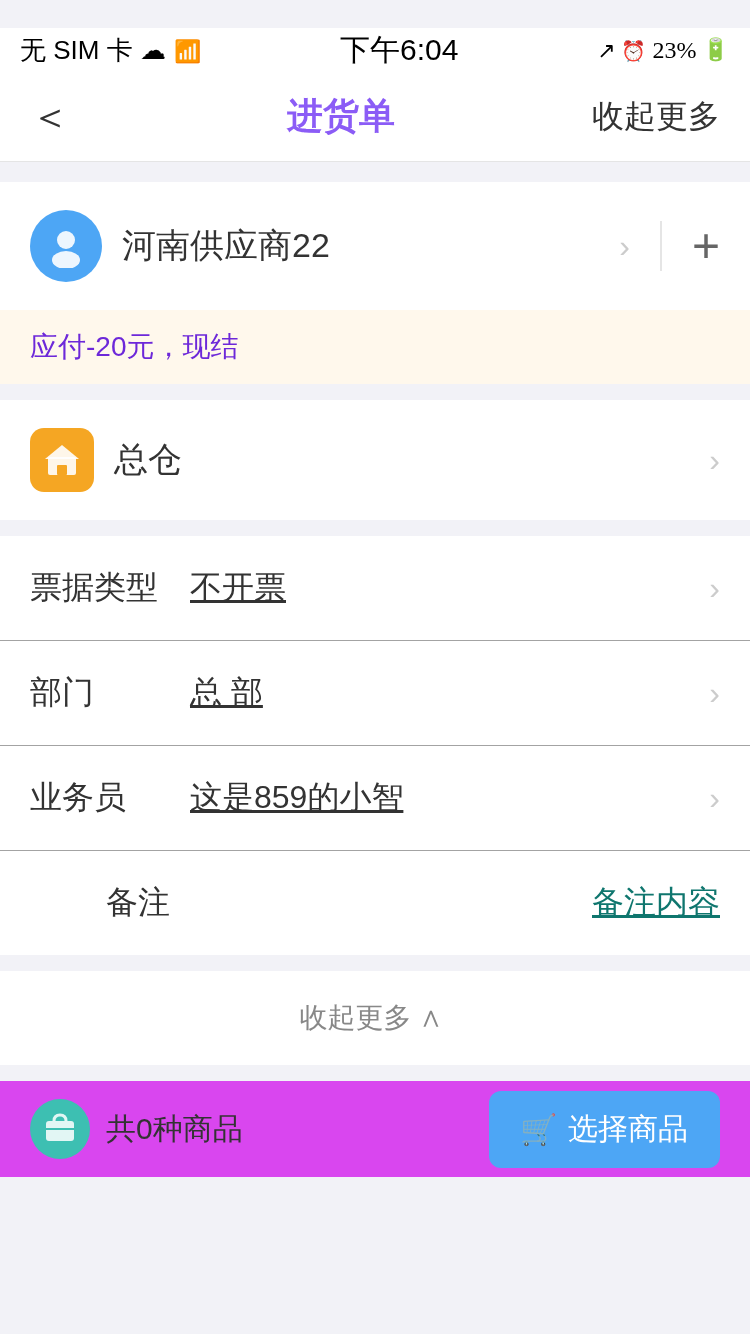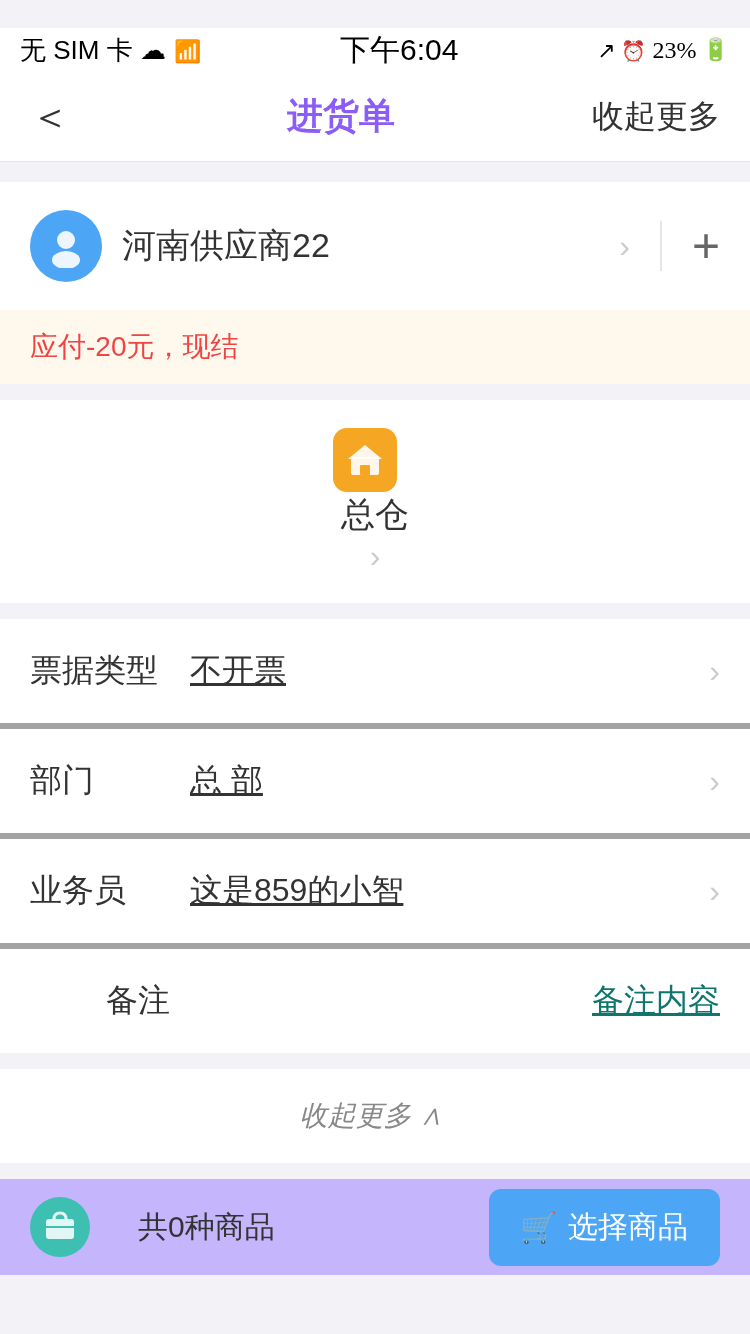--- a/index.html
+++ b/index.html
@@ -108,31 +108,30 @@
       height: 50px;
       background: #e5e5e5;
       margin-right: 30px;
     }
 
     
     .alert-banner {
       background: #fff8ec;
       padding: 18px 30px;
       font-size: 28px;
-      color: #ef4444;
+      color: #6d28d9;
     }
 
     
     .warehouse-row {
       display: flex;
       align-items: center;
       padding: 28px 30px;
       background: #fff;
       margin-top: 16px;
-      flex-direction: column;
     }
     .warehouse-icon {
       width: 64px;
       height: 64px;
       border-radius: 14px;
       background: #f5a623;
       display: flex;
       align-items: center;
       justify-content: center;
       margin-right: 20px;
@@ -151,21 +150,21 @@
 
     
     .form-section {
       background: #fff;
       margin-top: 16px;
     }
     .form-row {
       display: flex;
       align-items: center;
       padding: 30px 30px;
-      border-bottom: 6px solid #a3a3a3;
+      border-bottom: 1px solid #a3a3a3;
       min-height: 96px;
     }
     .form-row:last-child {
       border-bottom: none;
       text-align: right;
     }
     .form-label {
       font-size: 32px;
       color: #333;
       min-width: 140px;
@@ -186,33 +185,31 @@
     .collapse-row {
       background: #fff;
       display: flex;
       align-items: center;
       justify-content: center;
       padding: 28px;
       margin-top: 16px;
       color: #888;
       font-size: 28px;
       cursor: pointer;
-      font-style: italic;
     }
     .collapse-row span { margin-right: 8px; }
 
     
     .bottom-bar {
       display: flex;
       align-items: center;
-      background: #c4b5fd;
+      background: #d946ef;
       margin-top: 16px;
       padding: 24px 30px;
       height: 96px;
-      gap: 32px;
     }
     .product-icon {
       width: 60px;
       height: 60px;
       border-radius: 50%;
       background: #3dbfb2;
       display: flex;
       align-items: center;
       justify-content: center;
       margin-right: 16px;

